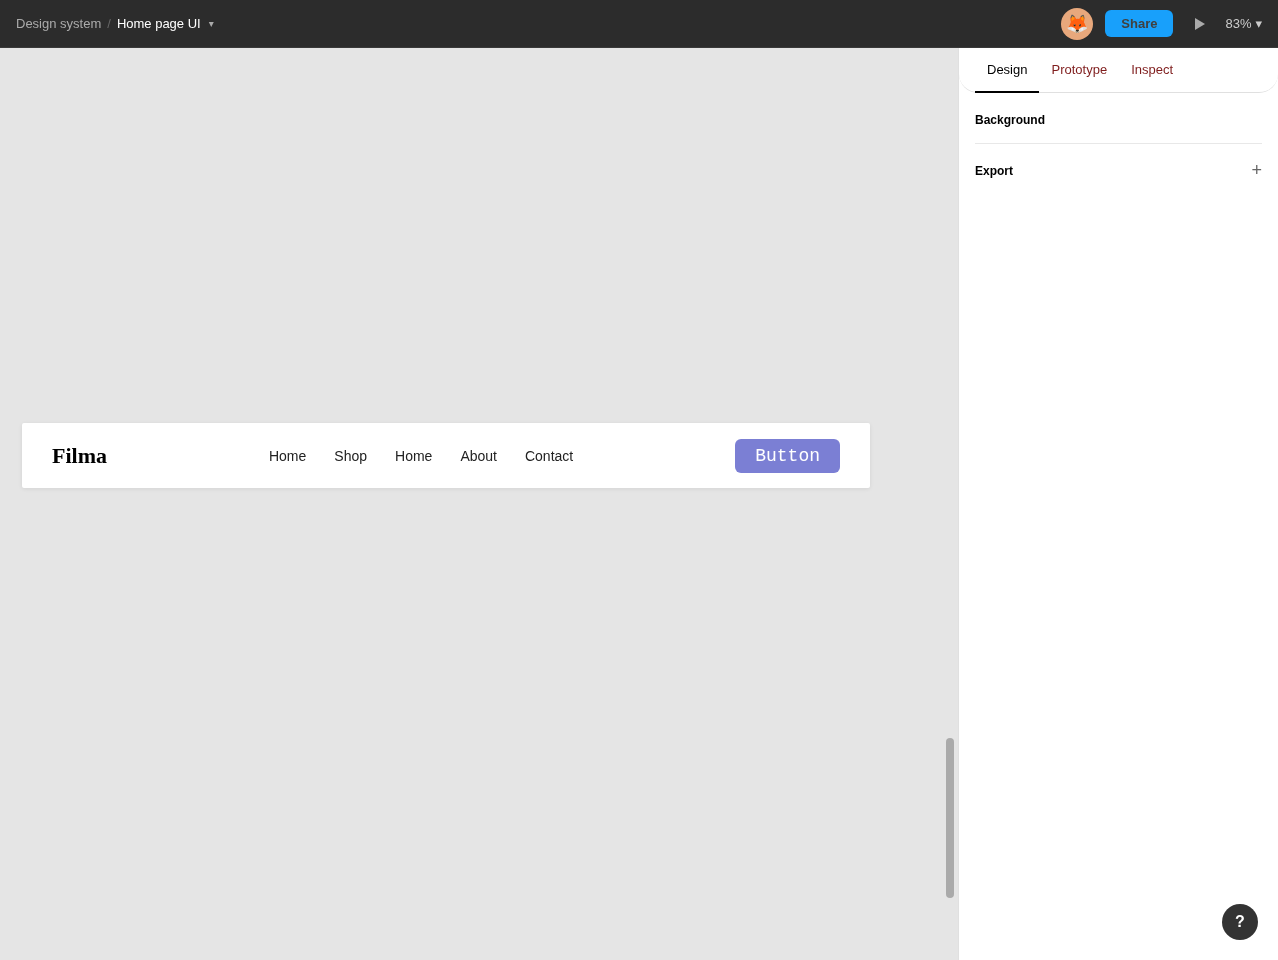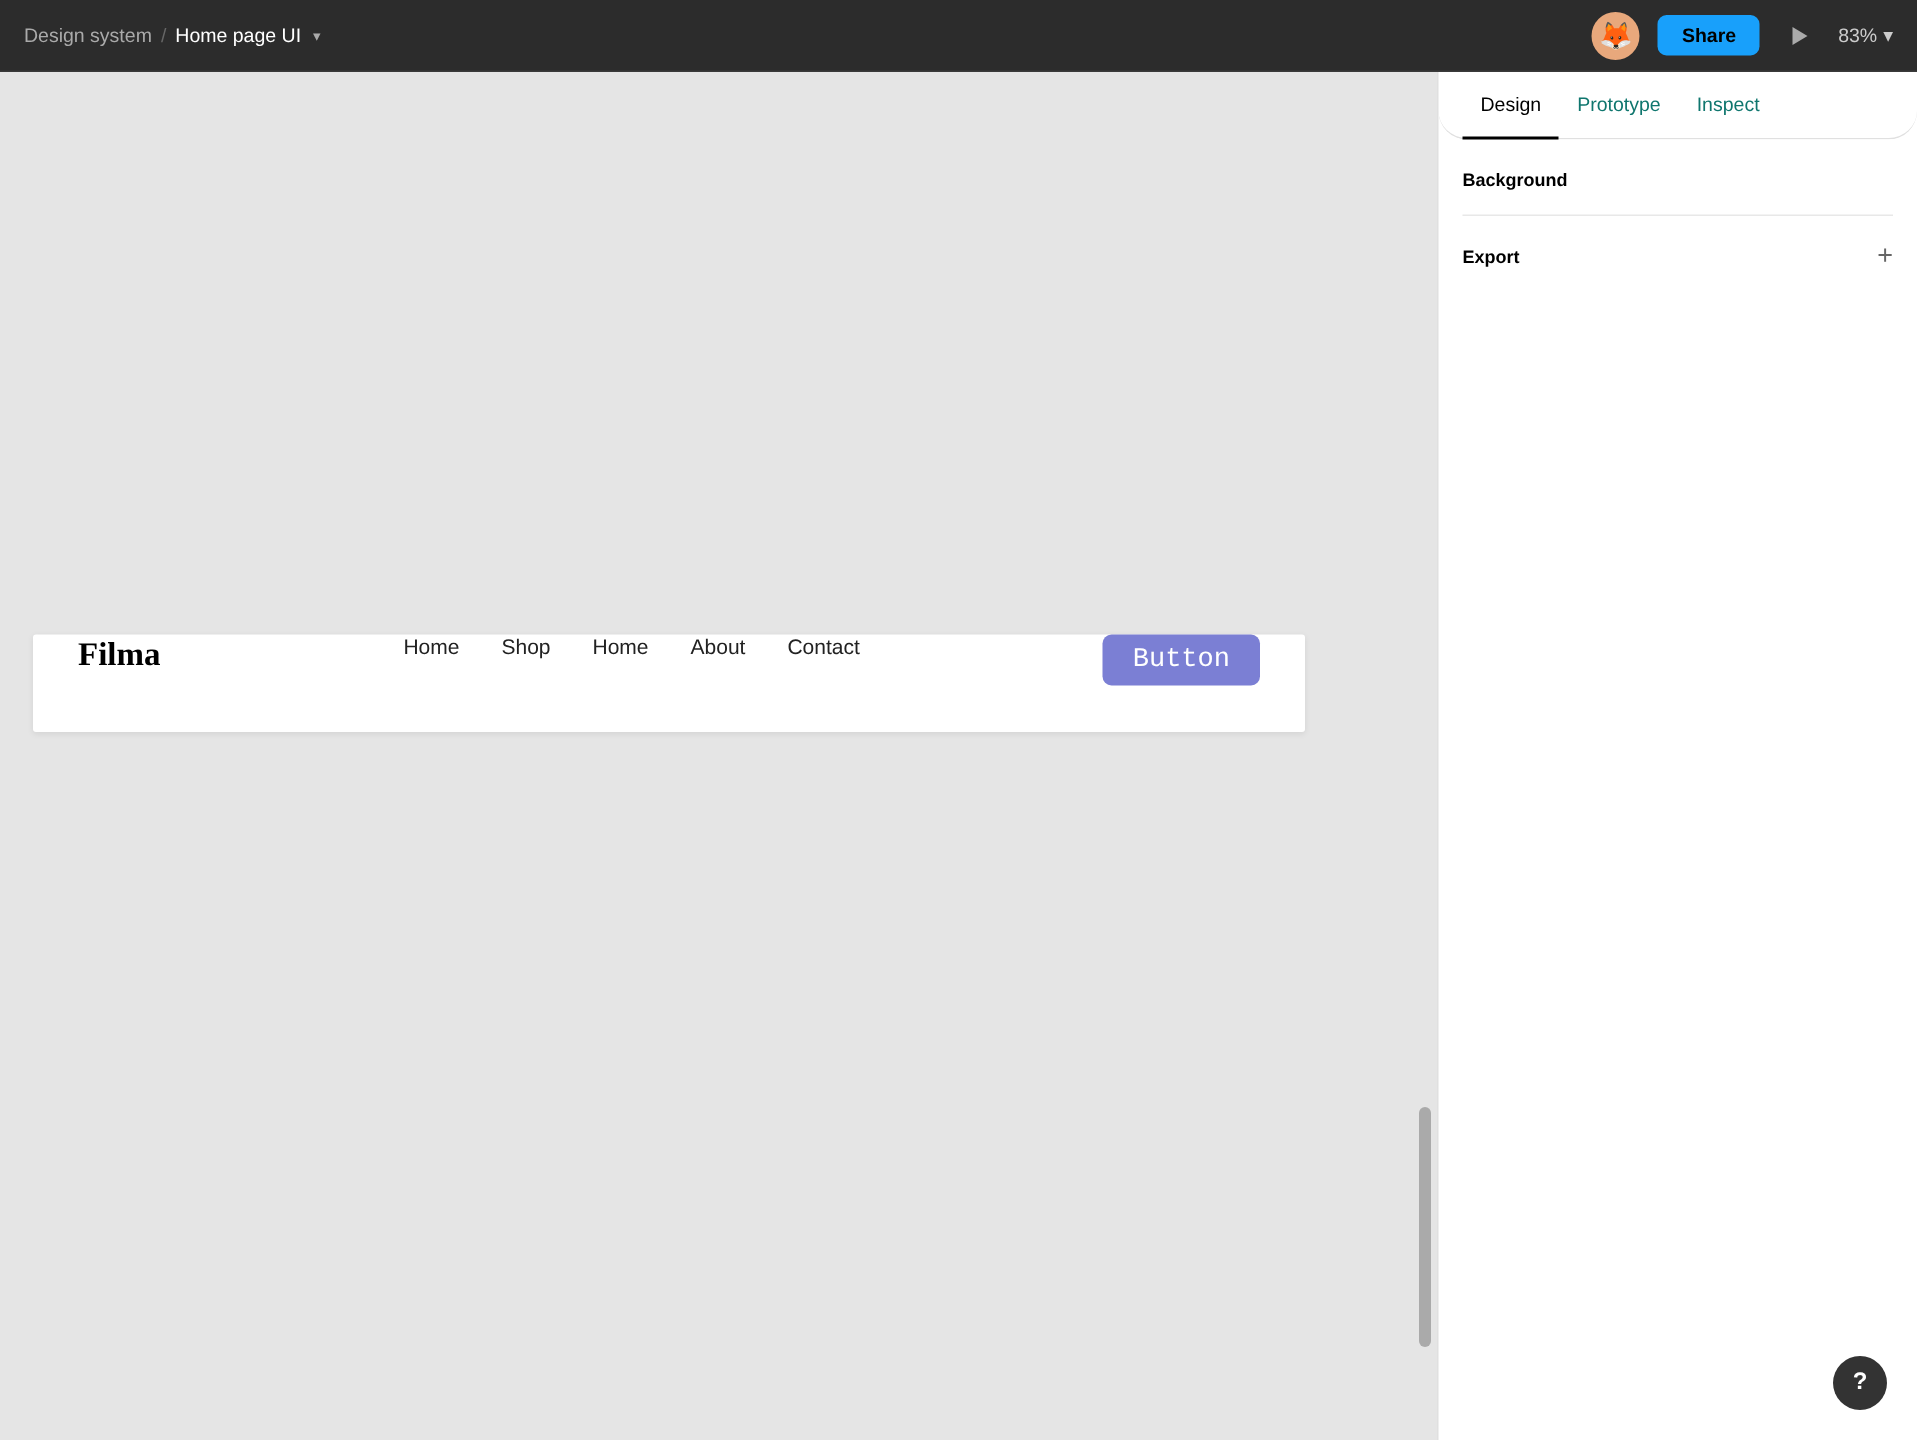--- a/index.html
+++ b/index.html
@@ -47,21 +47,21 @@
       border-radius: 50%;
       background: #e8a87c;
       display: flex;
       align-items: center;
       justify-content: center;
       font-size: 18px;
       overflow: hidden;
     }
     .share-btn {
       background: #18a0fb;
-      color: #000000;
+      color: #404040;
       border: none;
       border-radius: 6px;
       padding: 6px 16px;
       font-size: 13px;
       font-weight: 600;
       cursor: pointer;
     }
     .play-btn {
       width: 28px;
       height: 28px;
@@ -111,21 +111,21 @@
     
     .ui-frame {
       position: absolute;
       left: 22px;
       top: 375px;
       width: 848px;
       height: 65px;
       background: #fff;
       border-radius: 2px;
       display: flex;
-      align-items: flex-start;
+      align-items: center;
       justify-content: space-between;
       padding: 0 30px;
       box-shadow: 0 1px 4px rgba(0,0,0,0.08);
     }
     .ui-frame-logo {
       font-size: 22px;
       font-weight: 800;
       color: #000;
       font-family: Georgia, serif;
     }
@@ -165,21 +165,21 @@
     .panel-tabs {
       display: flex;
       border-bottom: 1px solid #e0e0e0;
       padding: 0 16px;
       border-radius: 19px;
     }
     .panel-tab {
       padding: 14px 12px;
       font-size: 13px;
       cursor: pointer;
-      color: #0f766e;
+      color: #7f1d1d;
       border-bottom: 2px solid transparent;
       margin-bottom: -1px;
     }
     .panel-tab.active {
       color: #000;
       border-bottom: 2px solid #000;
       font-weight: 500;
     }
 
     

